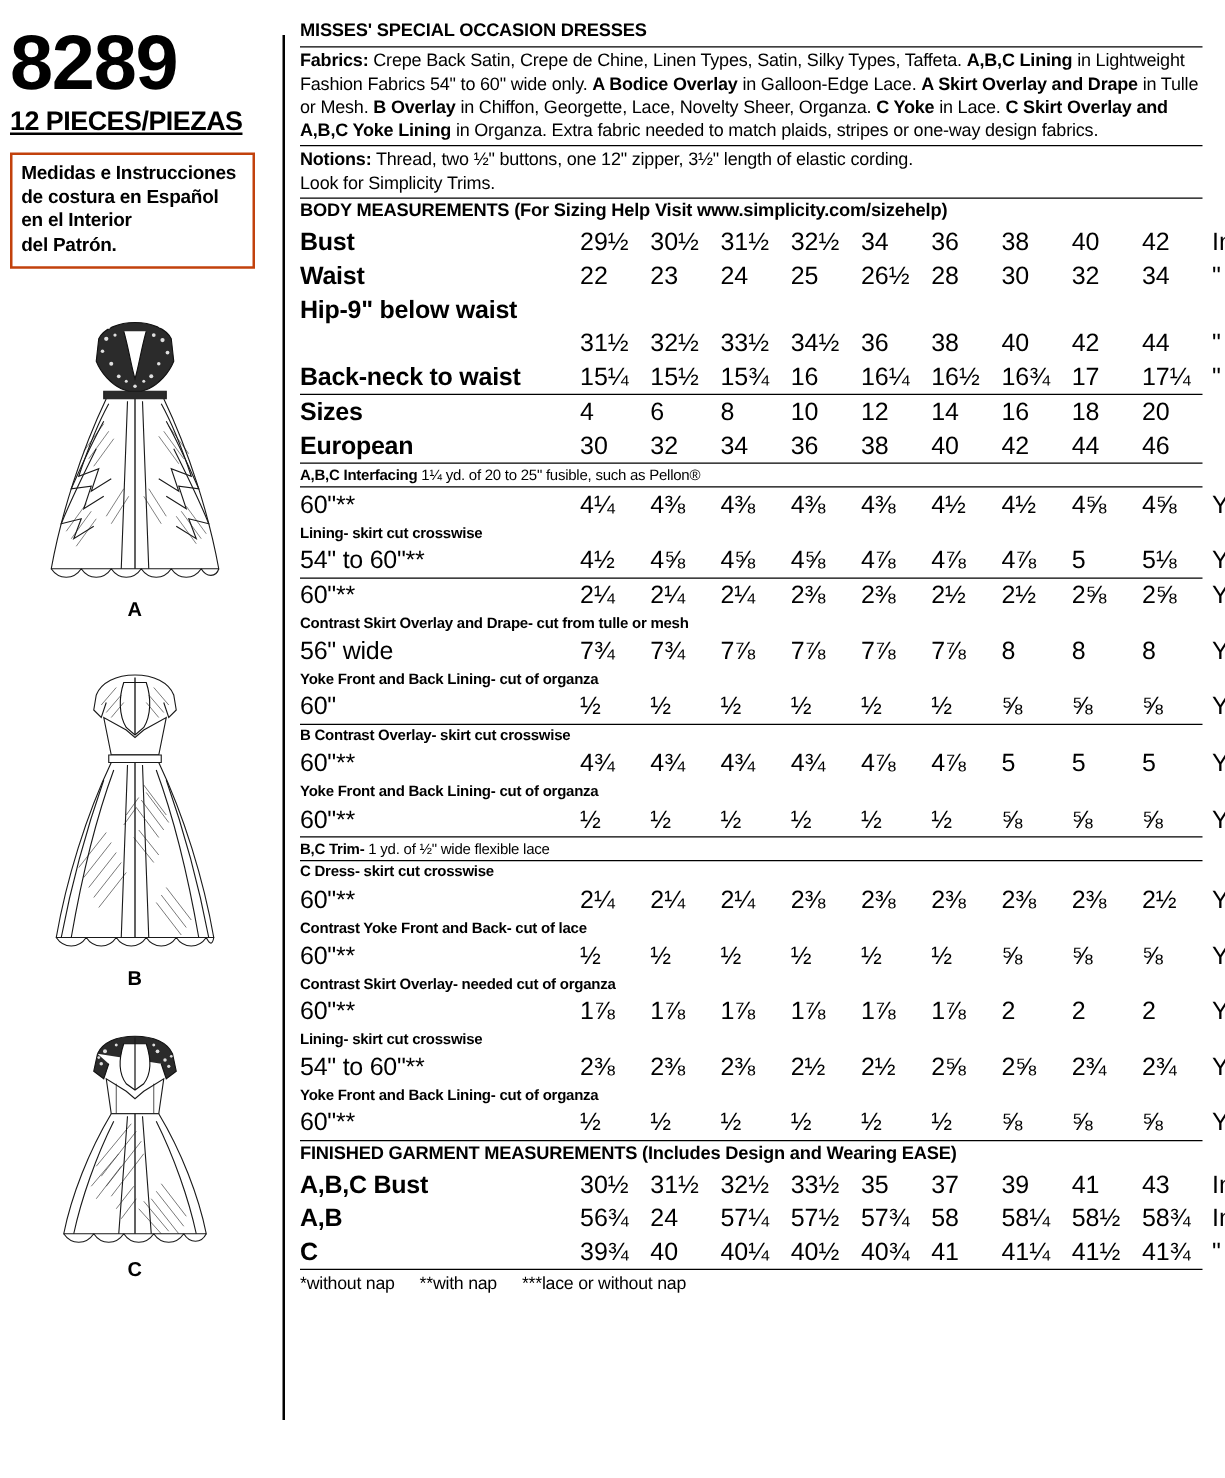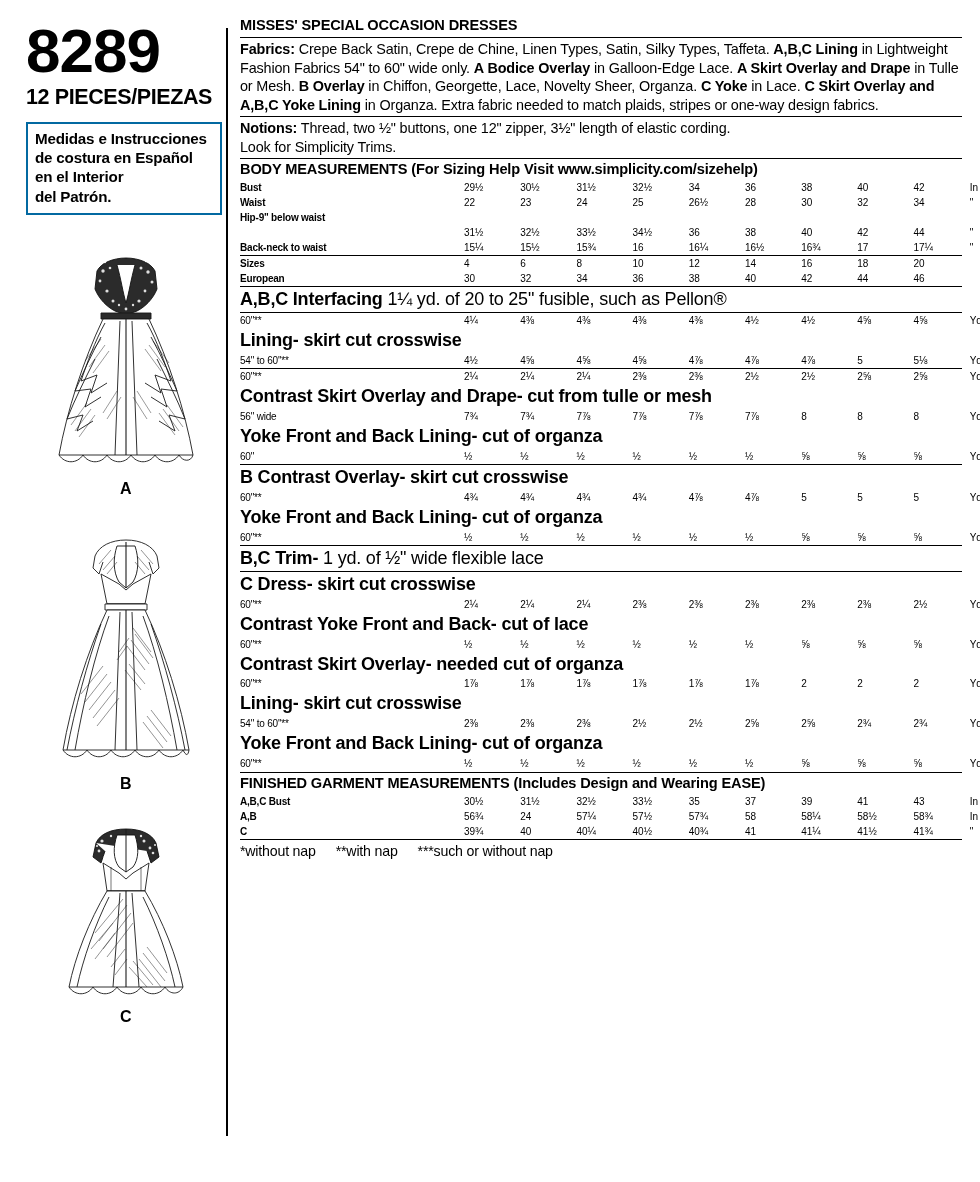--- a/index.html
+++ b/index.html
@@ -9,32 +9,32 @@
     background: #ffffff;
     font-family: "Liberation Sans", sans-serif;
     color: #000;
     position: relative;
     overflow: hidden;
   }
   .page { position:absolute; inset:0; }
 
   
   .left-col {
-    position:absolute; left:26px; top:22px; width:200px; height:1130px;
+    position:absolute; left:8px; top:22px; width:200px; height:1130px;
   }
   .pattern-number {
     font-size: 62px; font-weight: 700; letter-spacing: -1px;
     line-height: .95; margin:0 0 2px 0; font-family:"Liberation Sans", sans-serif;
   }
   .pieces-line {
     font-size: 21.5px; font-weight: 600; letter-spacing:-.4px;
-    margin: 4px 0 12px 0; white-space:nowrap;
+    margin: 4px 0 12px 0; white-space:nowrap;text-decoration:underline;
   }
   .spanish-box {
-    border: 2px solid #0369a1;
+    border: 2px solid #c2410c;
     padding: 5px 7px 7px 7px;
     width: 196px;
   }
   .spanish-box span {
     display:block;
     font-size: 15.2px; font-weight: 700; line-height: 1.27;
     letter-spacing:-.2px;
   }
 
   
@@ -62,29 +62,29 @@
     font-size:14.6px; font-weight:700; letter-spacing:-.15px;
     padding:2px 0 2px 0; line-height:1.18;
   }
   .para {
     font-size:14.4px; line-height:1.285; padding:2px 0 2px 0;
     letter-spacing:-.15px;
   }
   .para b { font-weight:700; }
 
   
-  .trow { display:flex; align-items:flex-end; font-size:10px; line-height:1.2; }
+  .trow { display:flex; align-items:flex-end; font-size:20px; line-height:1.2; }
   .trow .lbl { flex:0 0 224px; letter-spacing:-.2px; white-space:nowrap; }
   .trow .lbl.bold { font-weight:700; }
   .trow .cells { flex:1 1 auto; display:flex; }
   .cell { flex:0 0 56.2px; text-align:left; }
   .unit { flex:0 0 34px; text-align:left; }
 
   .fullrow {
-    font-size:18px; letter-spacing:-.2px; line-height:1.22;
+    font-size:12px; letter-spacing:-.2px; line-height:1.22;
   }
   .fullrow.bold { font-weight:700; }
   .fullrow .reg { font-weight:400; }
 
   .rowpad { padding:1.5px 0; }
 
   .footnote {
     font-size:14.2px; padding-top:3px; letter-spacing:-.2px;
   }
   .footnote span { margin-right:20px; }
@@ -632,16 +632,16 @@
             <div class="cell">41</div>
             <div class="cell">41¼</div>
             <div class="cell">41½</div>
             <div class="cell">41¾</div>
             <div class="unit">"</div>
           </div>
         </div>
       </div>
     <div class="rule"></div>
 
-    <div class="footnote" id="footnotes"><span>*without nap</span><span>**with nap</span><span>***such or without nap</span></div>
+    <div class="footnote" id="footnotes"><span>*without nap</span><span>**with nap</span><span>***lace or without nap</span></div>
 
   </div>
 </div>
 
 </body></html>

